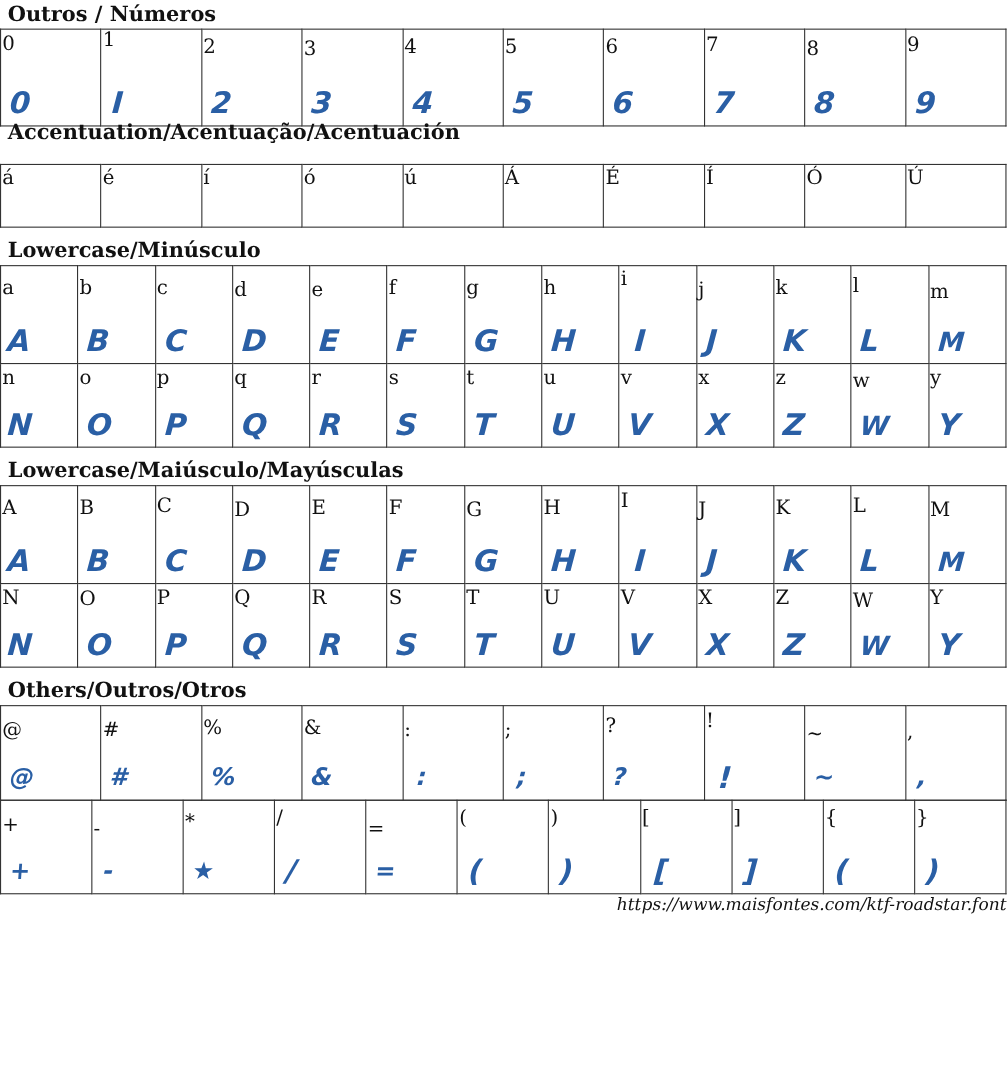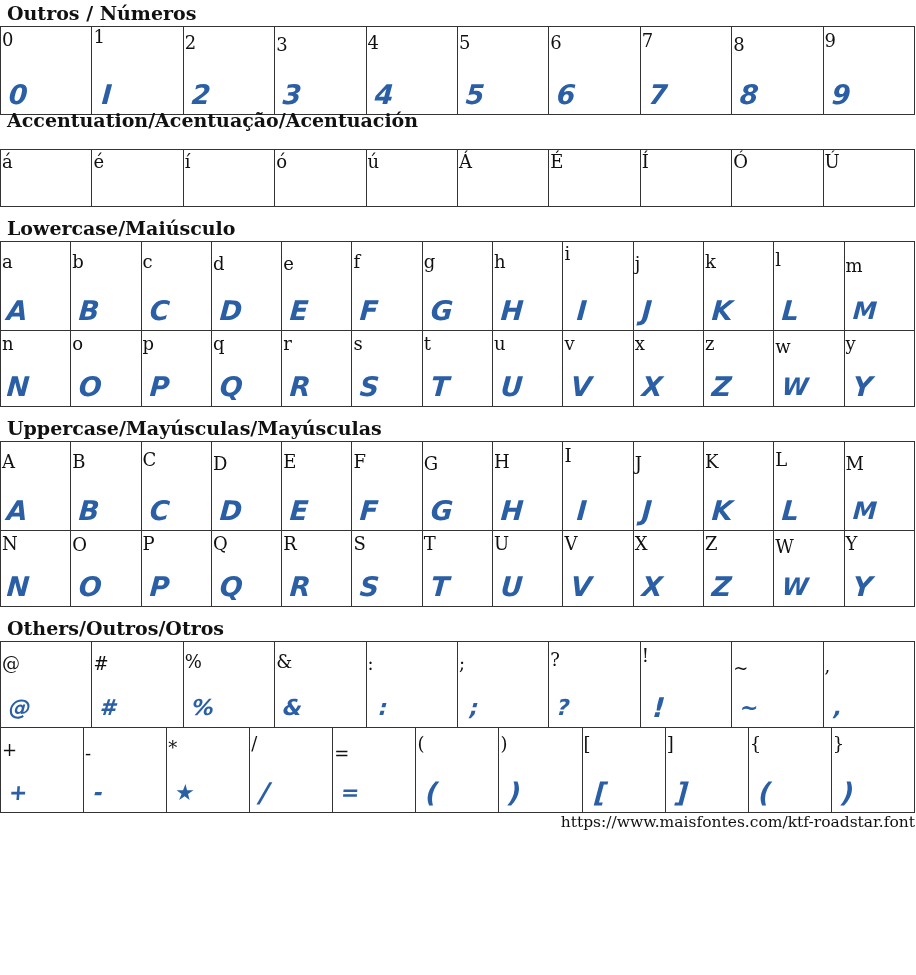--- a/index.html
+++ b/index.html
@@ -4,21 +4,21 @@
 <style>
   * { box-sizing: border-box; margin: 0; padding: 0; }
   html, body { width: 916px; height: 975px; background: #ffffff; overflow: hidden; }
   body { font-family: "DejaVu Serif", "Liberation Serif", serif; color: #111; position: relative; }
   .section-title { position: absolute; left: 7px; font-weight: bold; font-size: 19px; line-height: 24px; color: #111; white-space: nowrap; }
   .grid { position: absolute; left: 0; border-collapse: collapse; table-layout: fixed; }
   .grid td { border: 1px solid #333; vertical-align: top; padding: 0; position: relative; }
   .lbl { position: absolute; left: 1px; top: 3px; font-family: "DejaVu Serif", "Liberation Serif", serif; font-size: 18px; line-height: 20px; color: #111; }
   .glyph { position: absolute; left: 8px; bottom: 4px; font-family: "DejaVu Sans", "Liberation Sans", sans-serif; font-weight: bold; font-style: italic; font-size: 27px; line-height: 30px; color: #2a5fa5; transform: skewX(-4deg); letter-spacing: 0; }
   .glyph.small { font-size: 22px; }
-  .footer { position: absolute; right: 1px; top: 812px; font-size: 15.5px; line-height: 20px; color: #111; white-space: nowrap; }
+  .footer { position: absolute; right: 1px; top: 812px; font-size: 15.5px; line-height: 20px; color: #111; white-space: nowrap; font-style: italic; }
 </style>
 </head>
 <body>
 
 <div class="section-title" style="top:1px">Outros / Números</div>
 <table class="grid" style="top:26px;width:915px">
   <tbody>
       <tr style="height:88px">
     <td>
           <span class="lbl">0</span>
@@ -95,21 +95,21 @@
     <td>
           <span class="lbl" style="top:2px">Ó</span>
         </td>
     <td>
           <span class="lbl" style="top:2px">Ú</span>
         </td>
   </tr>
 </tbody>
   </table>
 
-<div class="section-title" style="top:216px">Lowercase/Maiúsculo</div>
+<div class="section-title" style="top:216px">Lowercase/Minúsculo</div>
 <table class="grid" style="top:241px;width:915px">
   <tbody>
       <tr style="height:89px">
     <td>
           <span class="lbl" style="top:10px">a</span>
           <span class="glyph" style="left:6px">A</span>
         </td>
     <td>
           <span class="lbl" style="top:10px">b</span>
           <span class="glyph">B</span>
@@ -209,21 +209,21 @@
           <span class="glyph" style="font-size:24px">W</span>
         </td>
     <td>
           <span class="lbl">y</span>
           <span class="glyph">Y</span>
         </td>
   </tr>
 </tbody>
   </table>
 
-<div class="section-title" style="top:416px">Uppercase/Mayúsculas/Mayúsculas</div>
+<div class="section-title" style="top:416px">Lowercase/Maiúsculo/Mayúsculas</div>
 <table class="grid" style="top:441px;width:915px">
   <tbody>
       <tr style="height:89px">
     <td>
           <span class="lbl" style="top:10px">A</span>
           <span class="glyph" style="left:6px">A</span>
         </td>
     <td>
           <span class="lbl" style="top:10px">B</span>
           <span class="glyph">B</span>

